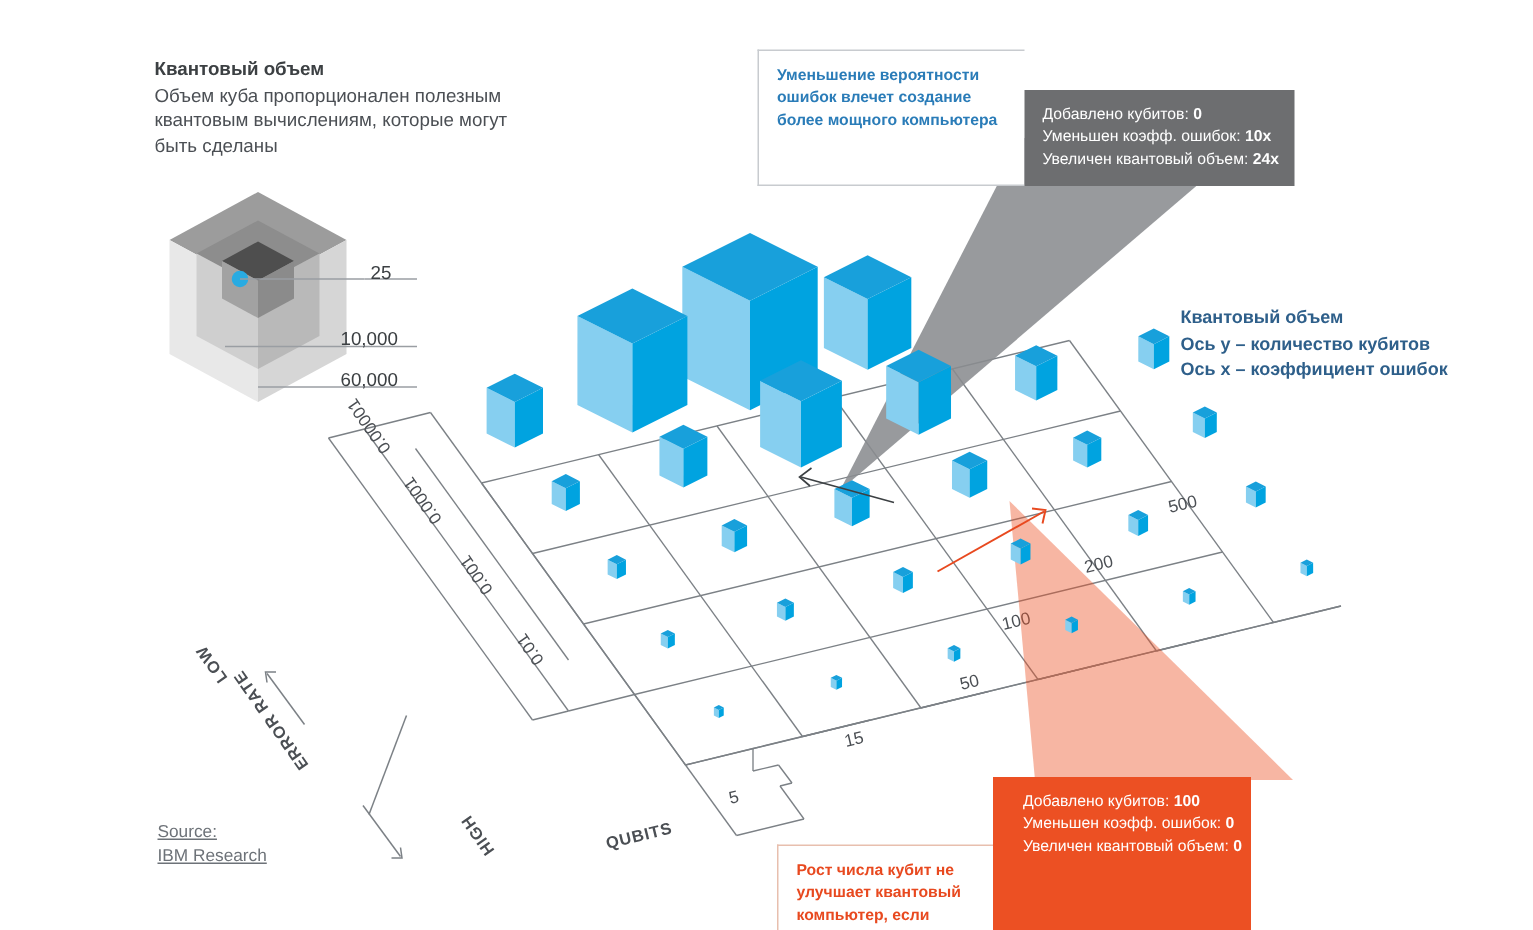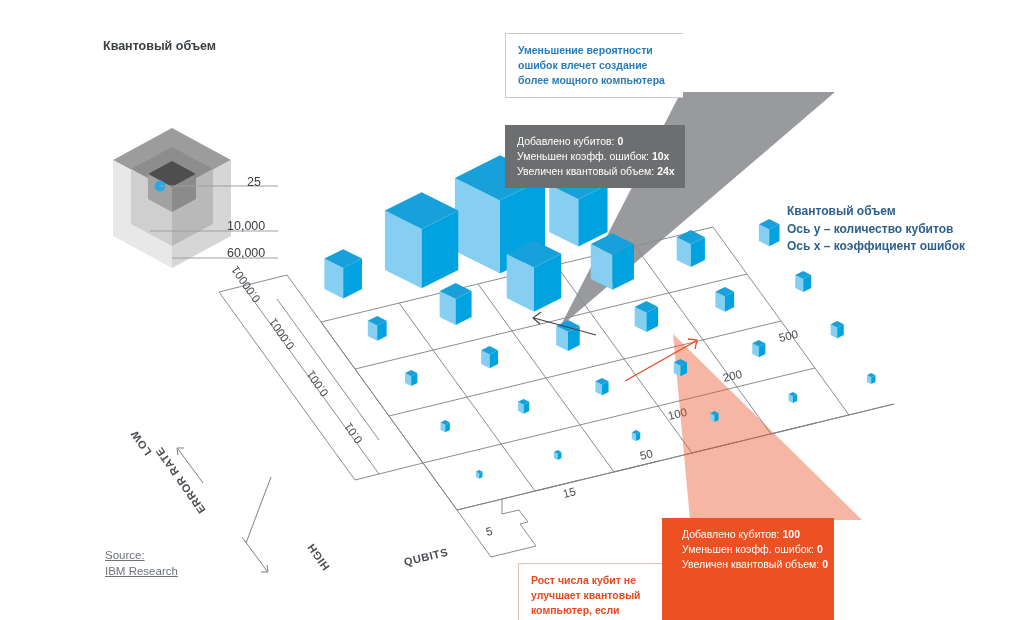--- a/index.html
+++ b/index.html
@@ -30,21 +30,21 @@
 
   
   .callout{position:absolute;display:flex;align-items:stretch;}
   .callout .txt{box-sizing:border-box;padding:9px 11px 9px 12px;
       font-size:10.5px;font-weight:bold;line-height:1.42;background:#ffffff;}
   .callout .stats{box-sizing:border-box;padding:9px 12px 9px 12px;
       font-size:10.5px;line-height:1.45;color:#ffffff;white-space:nowrap;}
   .callout .stats b{font-weight:bold;}
 
   
-  #callout-top{left:505px;top:33px;flex-direction:column;}
+  #callout-top{left:505px;top:33px;}
   #callout-top .txt{width:178px;border:1px solid #c8cbcf;border-right:none;color:#2a7cb8;}
   #callout-top .stats{width:180px;background:#6d6e70;margin-top:27px;}
 
   
   #callout-bottom{left:518px;top:518px;}
   #callout-bottom .txt{width:144px;border:1px solid #e8bfae;border-right:none;color:#e8491f;margin-top:45px;}
   #callout-bottom .stats{width:172px;background:#ec5023;padding-left:20px;}
 
   .gridlabel{font-size:11.5px;fill:#4b4f54;font-family:"Liberation Sans","DejaVu Sans",sans-serif;}
   .axisword{font-size:11px;fill:#4b4f54;font-weight:bold;letter-spacing:.6px;
@@ -326,20 +326,21 @@
       <polyline points="541,312 533,318 540,324" fill="none" stroke="#3c4043" stroke-width="1.1"></polyline>
     </g>
     <g>
       <line x1="625" y1="381" x2="696" y2="341" stroke="#e8491f" stroke-width="1.3"></line>
       <polyline points="688,339 697,340 695,349" fill="none" stroke="#e8491f" stroke-width="1.3"></polyline>
     </g>
   </svg>
 
   <div id="intro">
     <div class="hd">Квантовый объем</div>
+    <div class="bd">Объем куба пропорционален полезным квантовым вычислениям, которые могут быть сделаны</div>
   </div>
 
   <div class="legnum" id="legnum-25">25</div>
   <div class="legnum" id="legnum-10000">10,000</div>
   <div class="legnum" id="legnum-40000">60,000</div>
 
   <div id="axisnote">
     <div>Квантовый объем</div>
     <div>Ось y – количество кубитов</div>
     <div>Ось x – коэффициент ошибок</div>

